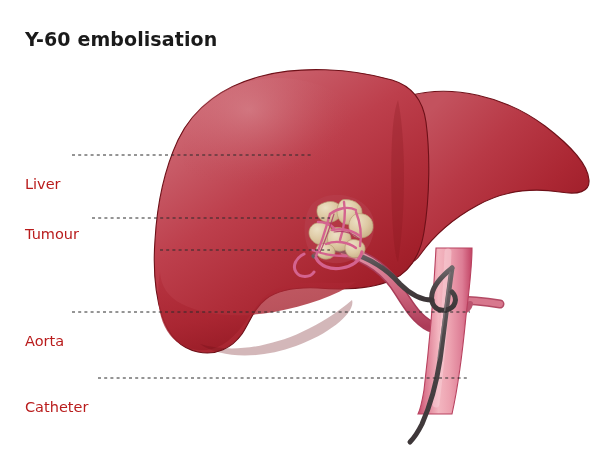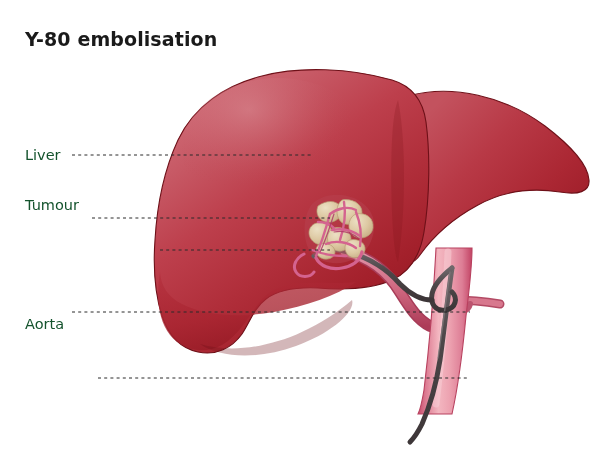--- a/index.html
+++ b/index.html
@@ -33,28 +33,29 @@
     top: 28px;
     font-size: 19px;
     font-weight: bold;
     color: #1a1a1a;
     letter-spacing: 0.1px;
     white-space: nowrap;
   }
   .label {
     position: absolute;
     font-size: 14.5px;
-    color: #14532d;
+    color: #b91c1c;
     white-space: pre;
     line-height: 18px;
+    margin-top: 29px;
   }
   .lbl-liver        { left: 25px; top: 146px; }
   .lbl-tumour       { left: 25px; top: 196px; }
   .lbl-microspheres { left: 25px; top: 241px; }
-  .lbl-aorta        { left: 25px; top: 315px; }
+  .lbl-aorta        { left: 25px; top: 303px; }
   .lbl-catheter     { left: 25px; top: 369px; }
 </style>
 </head>
 <body>
 
 <div id="stage">
 
   <svg id="figure" viewBox="0 0 600 460" xmlns="http://www.w3.org/2000/svg">
     <defs>
 
@@ -241,23 +242,24 @@
 
     <g stroke="#2b2b2b" stroke-width="1" stroke-dasharray="3,3.2">
       <line x1="72" y1="155" x2="312" y2="155"></line>
       <line x1="92" y1="218" x2="330" y2="218"></line>
       <line x1="160" y1="250" x2="330" y2="250"></line>
       <line x1="72" y1="312" x2="470" y2="312"></line>
       <line x1="98" y1="378" x2="468" y2="378"></line>
     </g>
   </svg>
 
-  <div class="title">Y-80 embolisation</div>
+  <div class="title">Y-60 embolisation</div>
 
   <div class="label lbl-liver">Liver</div>
 
   <div class="label lbl-tumour">Tumour</div>
 
 
   <div class="label lbl-aorta">Aorta</div>
 
+  <div class="label lbl-catheter">Catheter</div>
 
 </div>
 
 </body></html>

